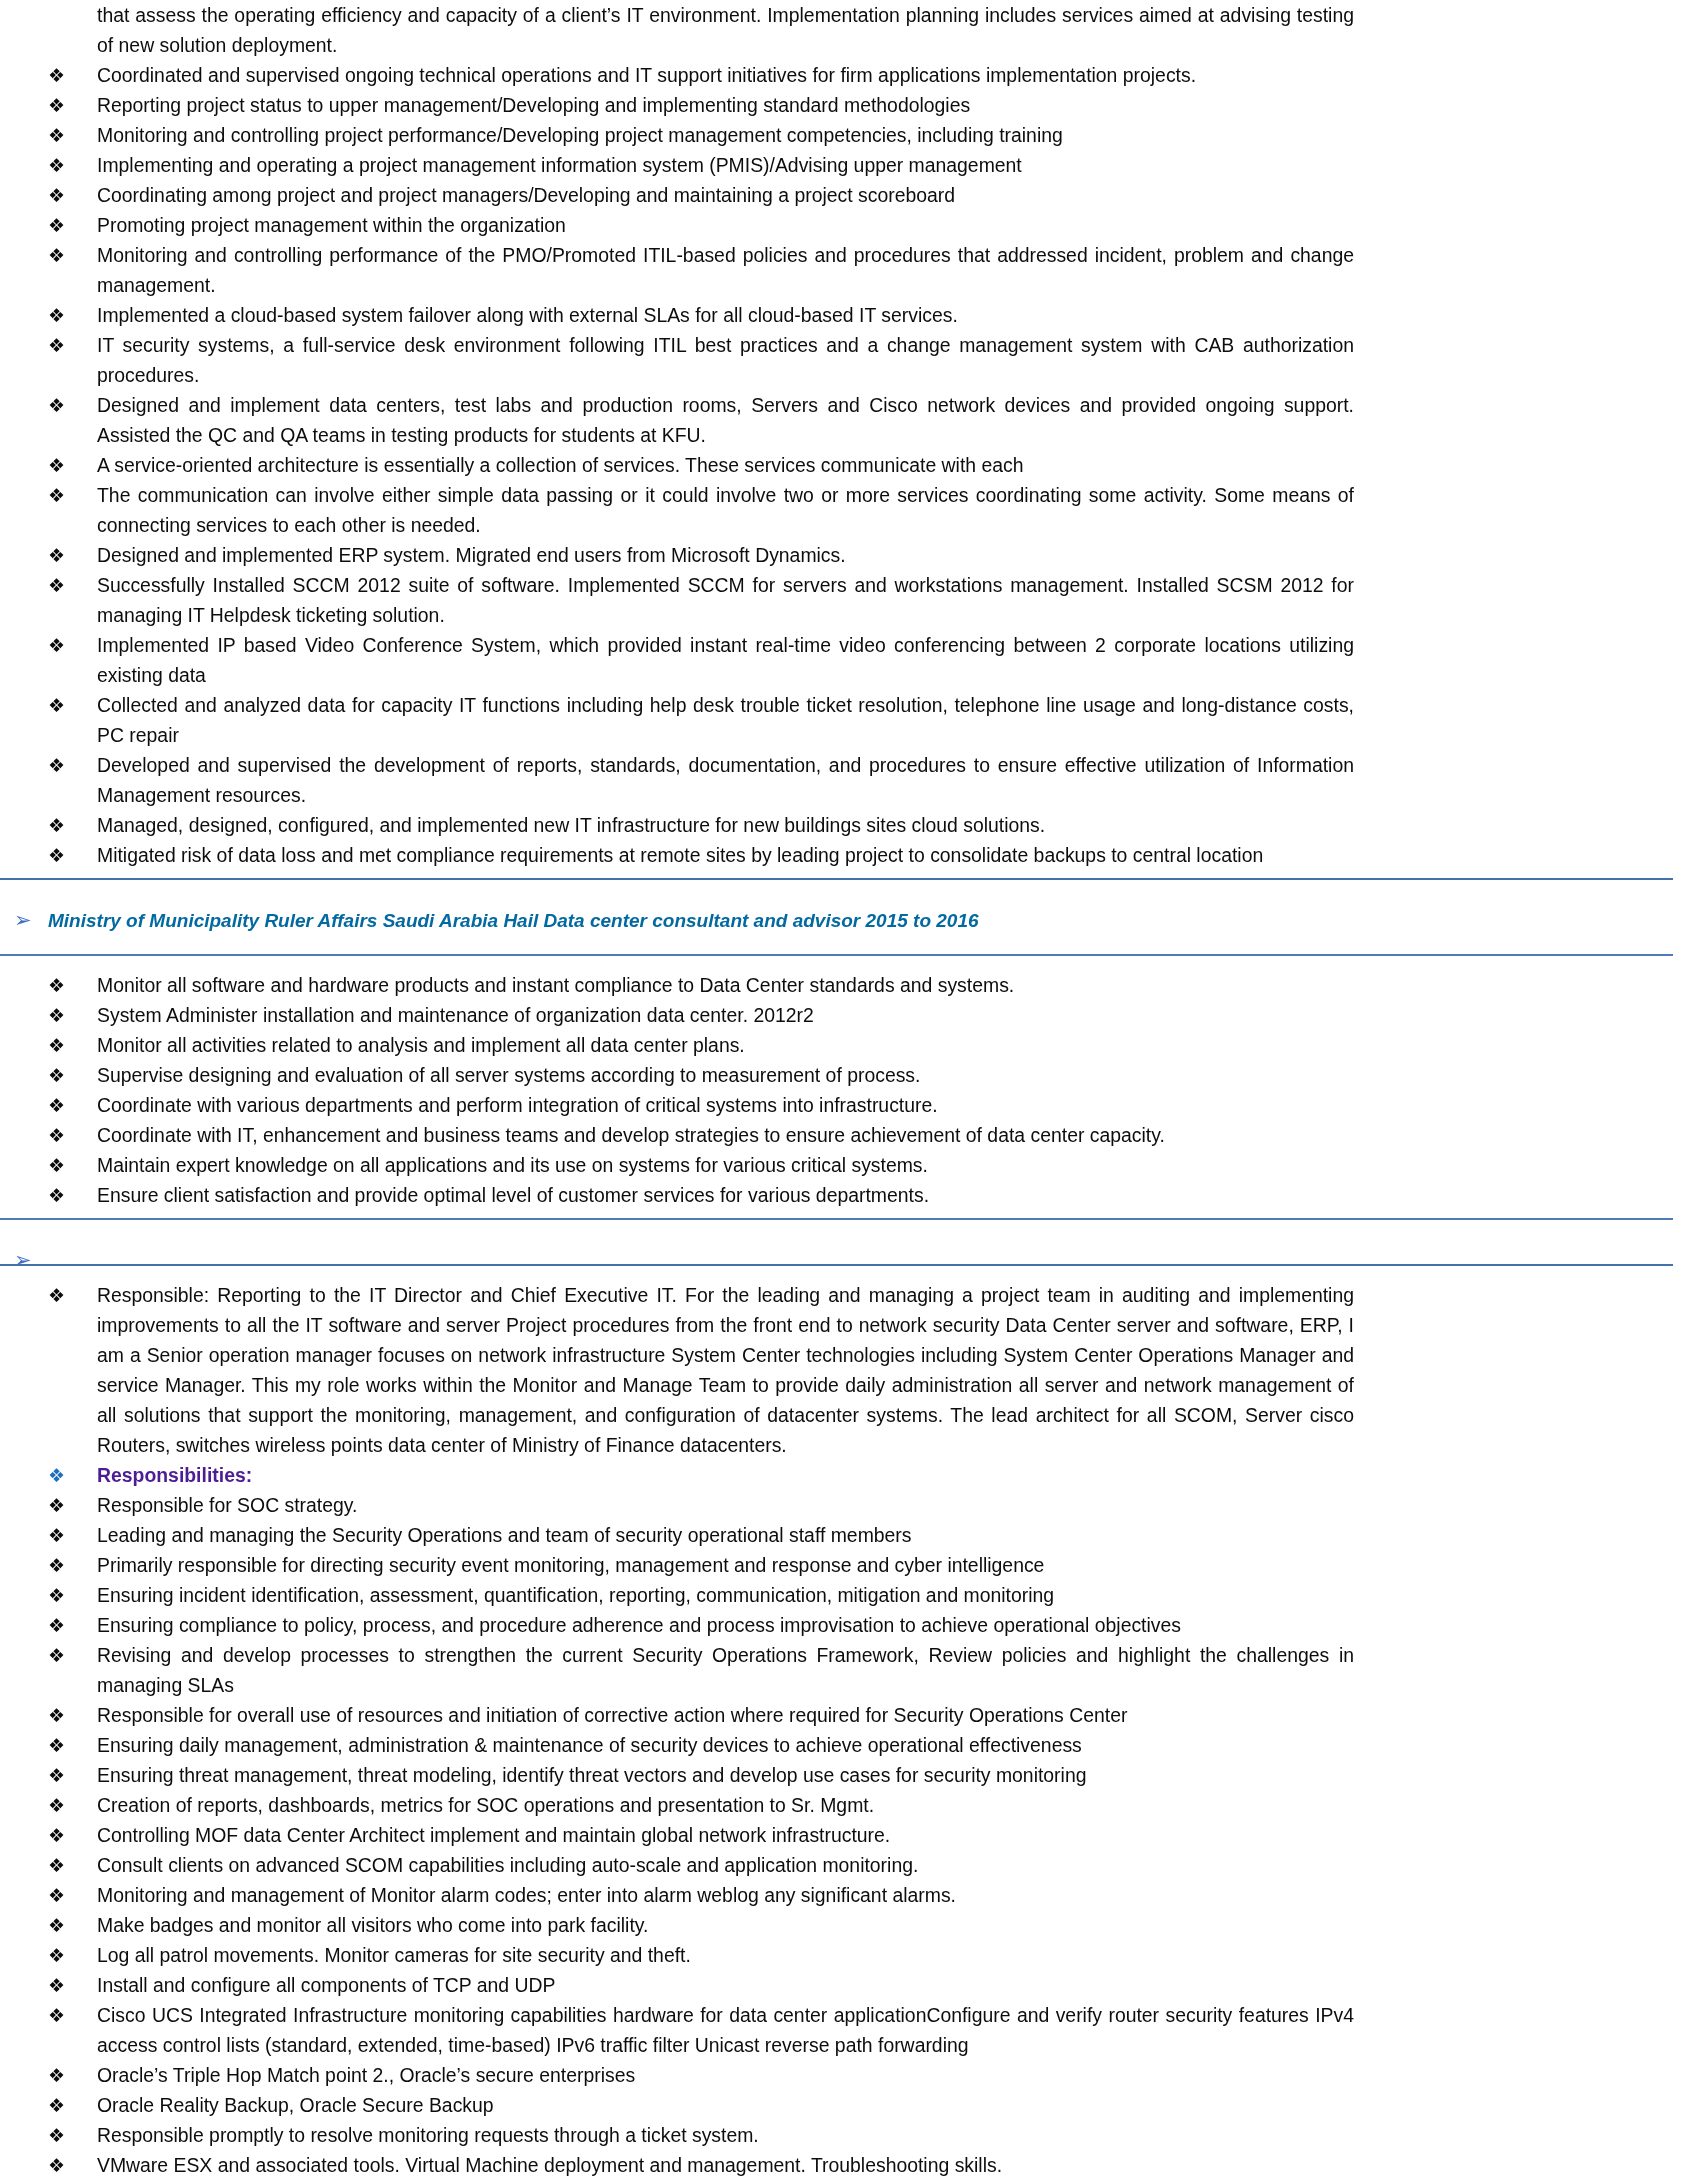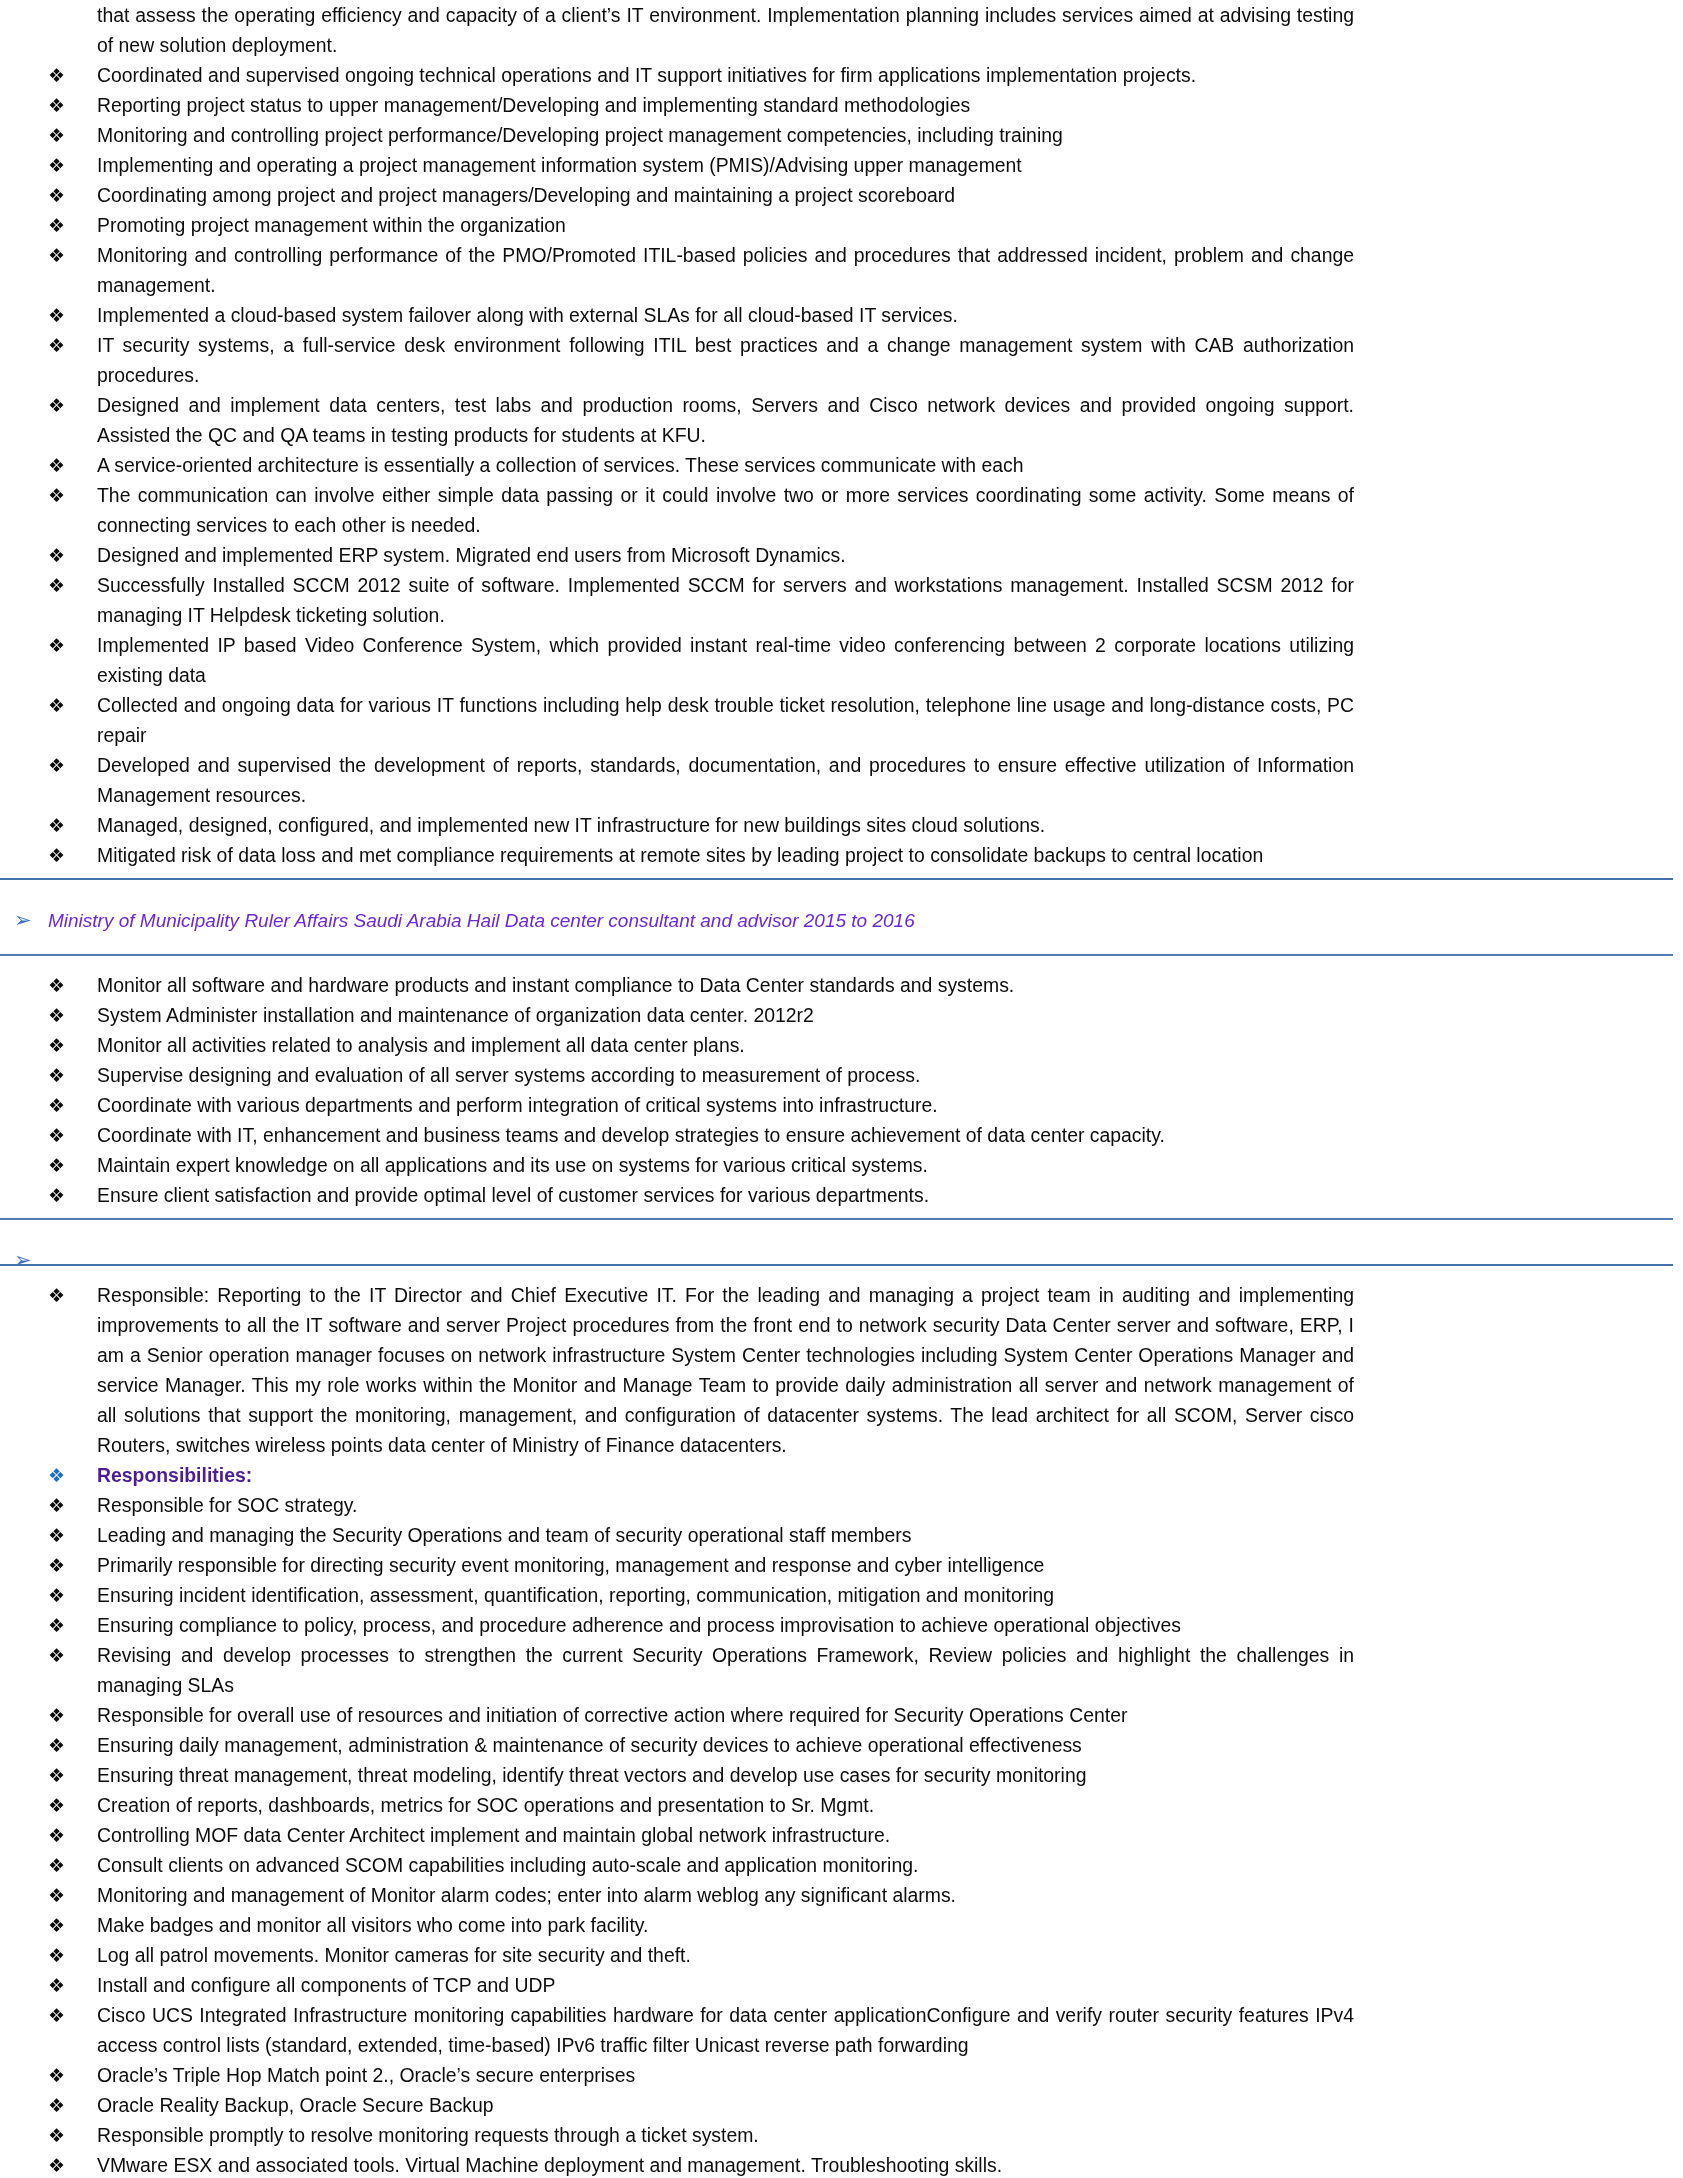--- a/index.html
+++ b/index.html
@@ -73,22 +73,22 @@
     top: -1px;
     font-size: 21px;
     line-height: 30px;
     color: #3f6fc4;
     font-family: "DejaVu Sans", sans-serif;
   }
   .section-head .head-text {
     font-style: italic;
   }
   .section-head.strong .head-text {
-    font-weight: normal;
-    color: #6d28d9;
+    font-weight: bold;
+    color: #0369a1;
   }
   .section-head.light .head-text {
     font-weight: normal;
     color: #4e7fc9;
   }
 
   
   .rule {
     height: 0;
     border: 0;
@@ -187,21 +187,21 @@
       <li>
         <span class="bullet-glyph">❖</span>
         <span class="li-text">Successfully Installed SCCM 2012 suite of software. Implemented SCCM for servers and workstations management. Installed SCSM 2012 for managing IT Helpdesk ticketing solution.</span>
       </li>
       <li>
         <span class="bullet-glyph">❖</span>
         <span class="li-text">Implemented IP based Video Conference System, which provided instant real-time video conferencing between 2 corporate locations utilizing existing data</span>
       </li>
       <li>
         <span class="bullet-glyph">❖</span>
-        <span class="li-text">Collected and ongoing data for various IT functions including help desk trouble ticket resolution, telephone line usage and long-distance costs, PC repair</span>
+        <span class="li-text">Collected and analyzed data for capacity IT functions including help desk trouble ticket resolution, telephone line usage and long-distance costs, PC repair</span>
       </li>
       <li>
         <span class="bullet-glyph">❖</span>
         <span class="li-text">Developed and supervised the development of reports, standards, documentation, and procedures to ensure effective utilization of Information Management resources.</span>
       </li>
       <li>
         <span class="bullet-glyph">❖</span>
         <span class="li-text">Managed, designed, configured, and implemented new IT infrastructure for new buildings sites cloud solutions.</span>
       </li>
       <li>

